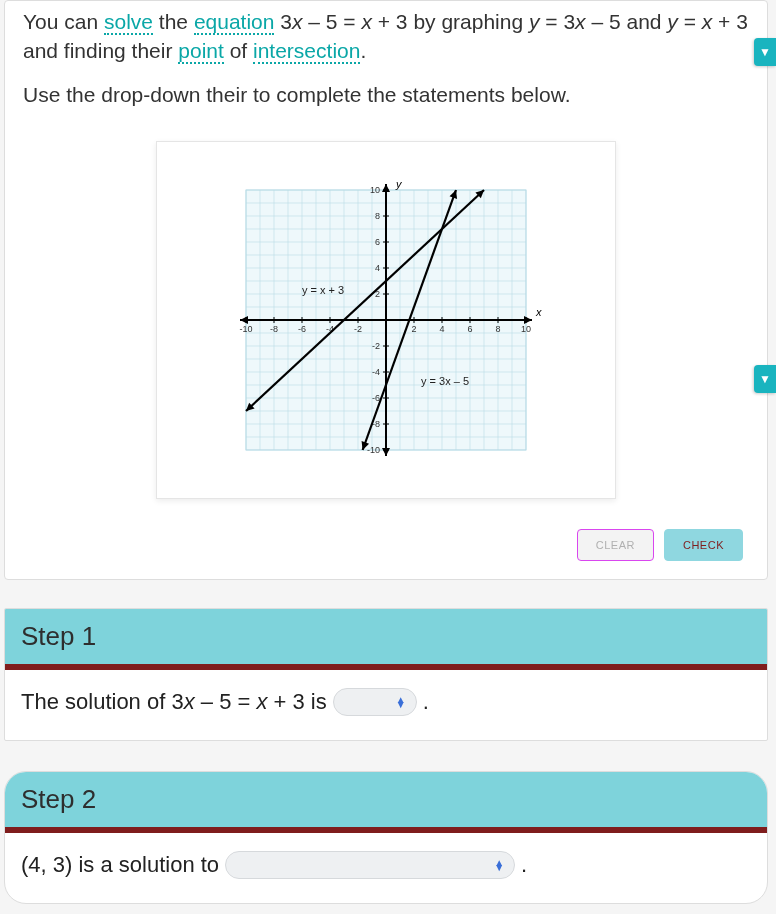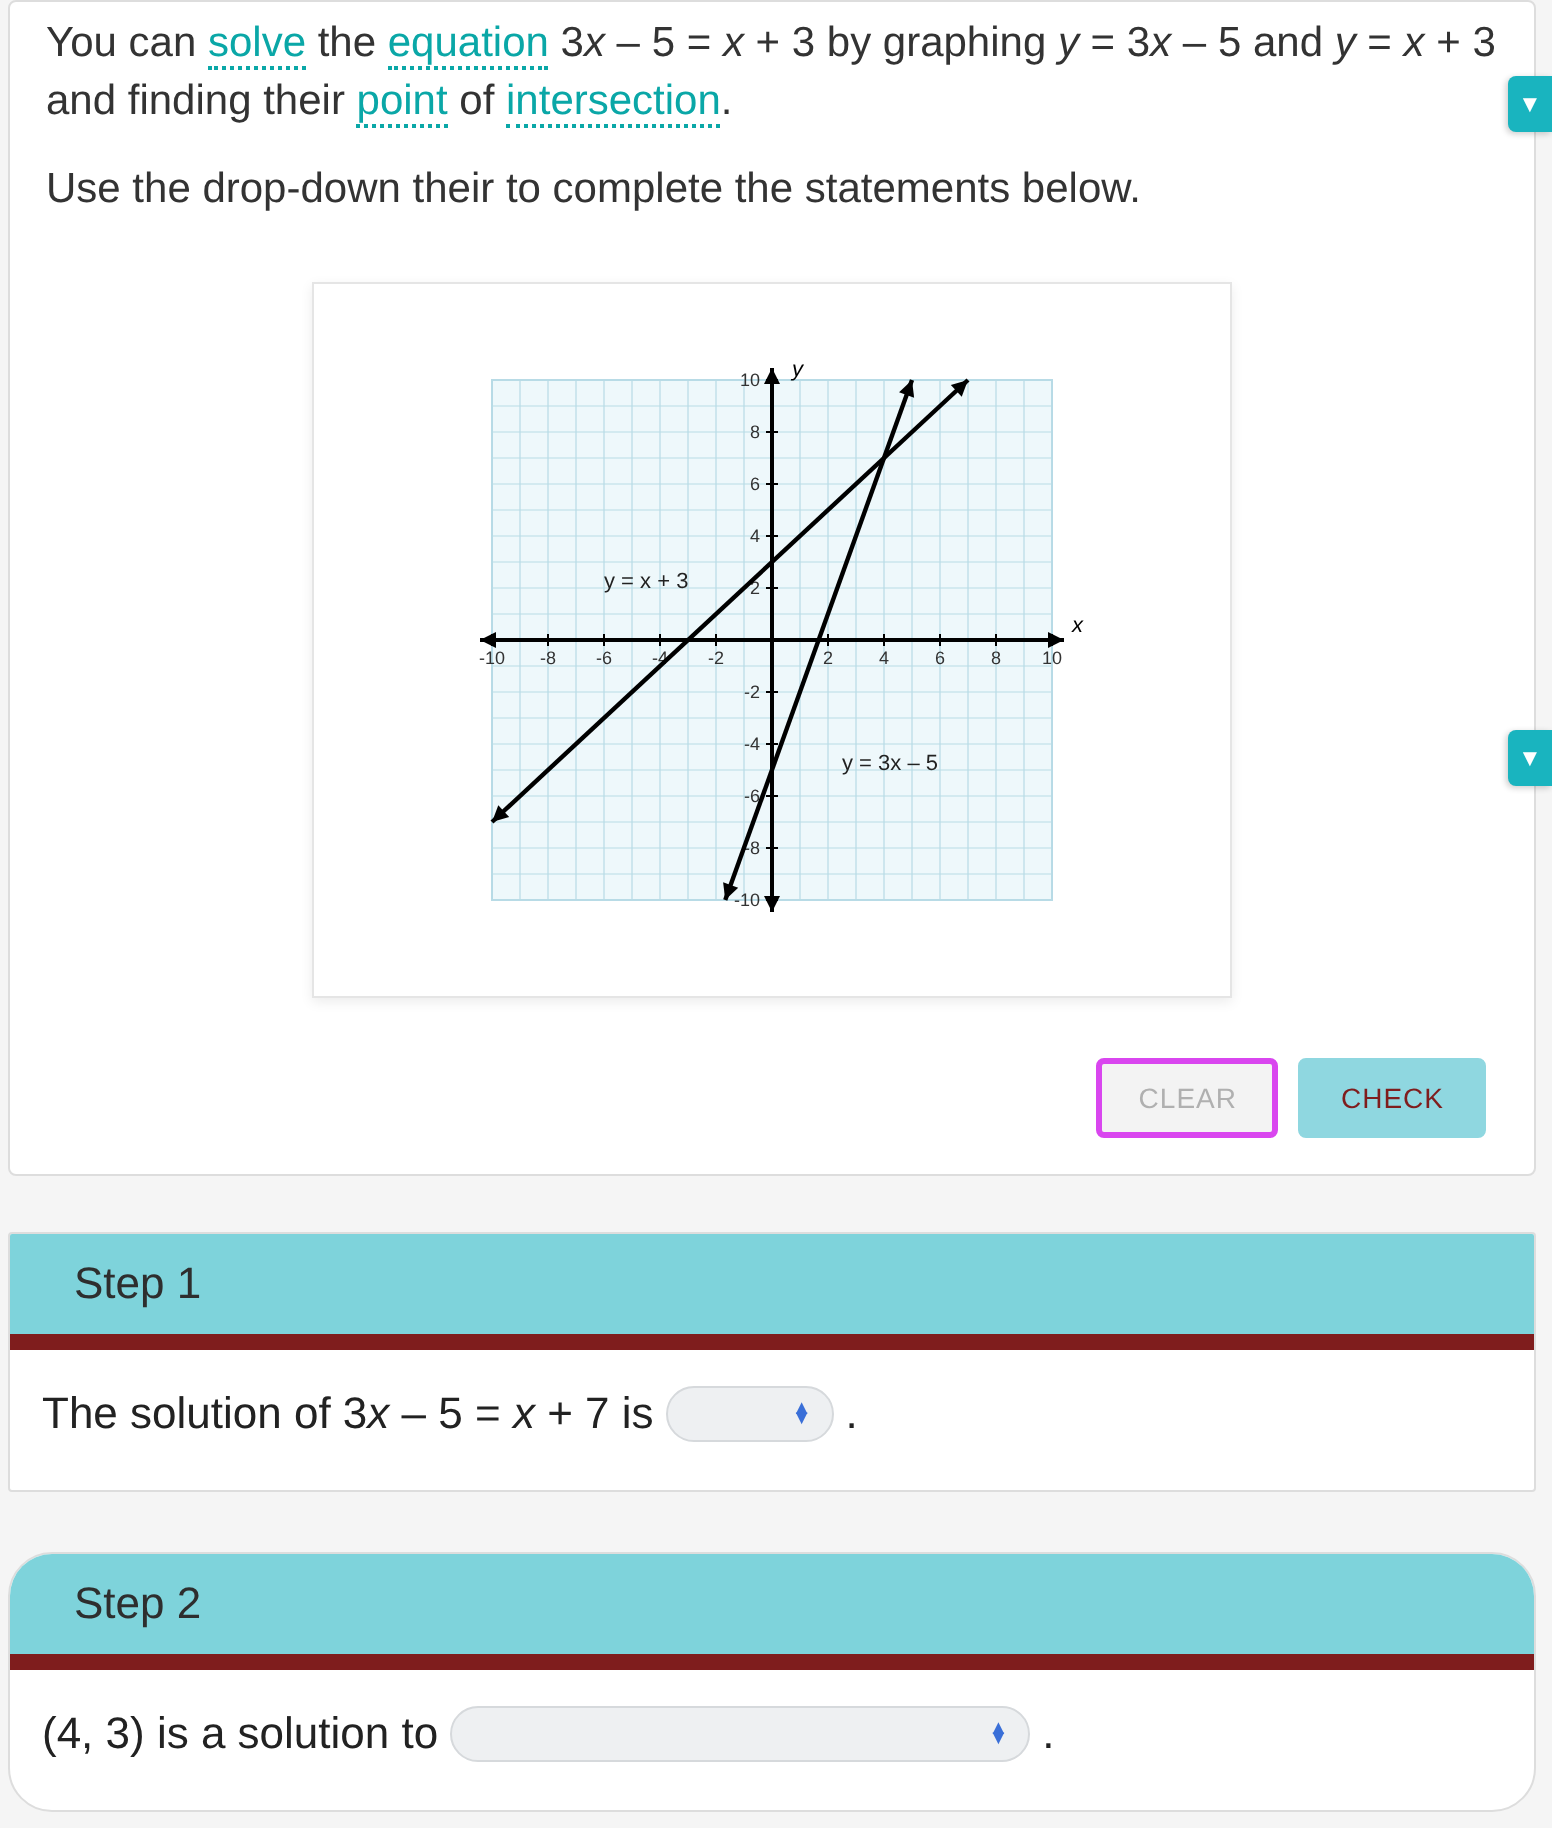--- a/index.html
+++ b/index.html
@@ -41,47 +41,47 @@
     padding: 28px 40px 28px 40px;
   }
   .graph-svg { display: block; margin: 0 auto; }
   .button-row {
     display: flex;
     justify-content: flex-end;
     gap: 10px;
     padding: 30px 24px 6px 24px;
   }
   .btn {
-    border: 3px solid #d946ef;
+    border: 1px solid #d946ef;
     background: #f3f3f3;
     color: #b0b0b0;
-    font-size: 14px;
+    font-size: 11px;
     letter-spacing: 0.5px;
     padding: 9px 18px;
     border-radius: 4px;
     cursor: pointer;
   }
   .btn.check {
     color: #7f1d1d;
     background: #8fd7e0;
     border-color: #8fd7e0;
   }
   .step-block {
     margin: 28px 8px 0 4px;
     border: 1px solid #ddd;
     border-radius: 2px;
     background: #fff;
     overflow: hidden;
   }
   .step-header {
     background: #7ed3db;
     color: #2e2e2e;
-    font-size: 22px;
-    padding: 12px 32px;
-    border-bottom: 8px solid #7f1d1d;
+    font-size: 26px;
+    padding: 12px 16px;
+    border-bottom: 6px solid #7f1d1d;
   }
   .step-body {
     padding: 18px 16px 24px 16px;
     font-size: 22px;
     color: #222;
     display: flex;
     align-items: center;
     flex-wrap: wrap;
     gap: 6px;
   }
@@ -239,21 +239,21 @@
   <div class="button-row">
     <button class="btn">CLEAR</button>
     <button class="btn check">CHECK</button>
   </div>
 </div>
 
 <div class="step-block">
   <div class="step-header">Step 1</div>
   <div class="step-body">
     <span>
-      <span>The solution of 3</span><span class="ital">x</span><span> – 5 = </span><span class="ital">x</span><span> + 7 is</span>
+      <span>The solution of 3</span><span class="ital">x</span><span> – 5 = </span><span class="ital">x</span><span> + 3 is</span>
     </span>
     <span class="dropdown">
       <span class="dd-arrows">
           <span class="up"></span>
           <span class="dn"></span>
         </span>
     </span>
     <span>.</span>
   </div>
 </div>

